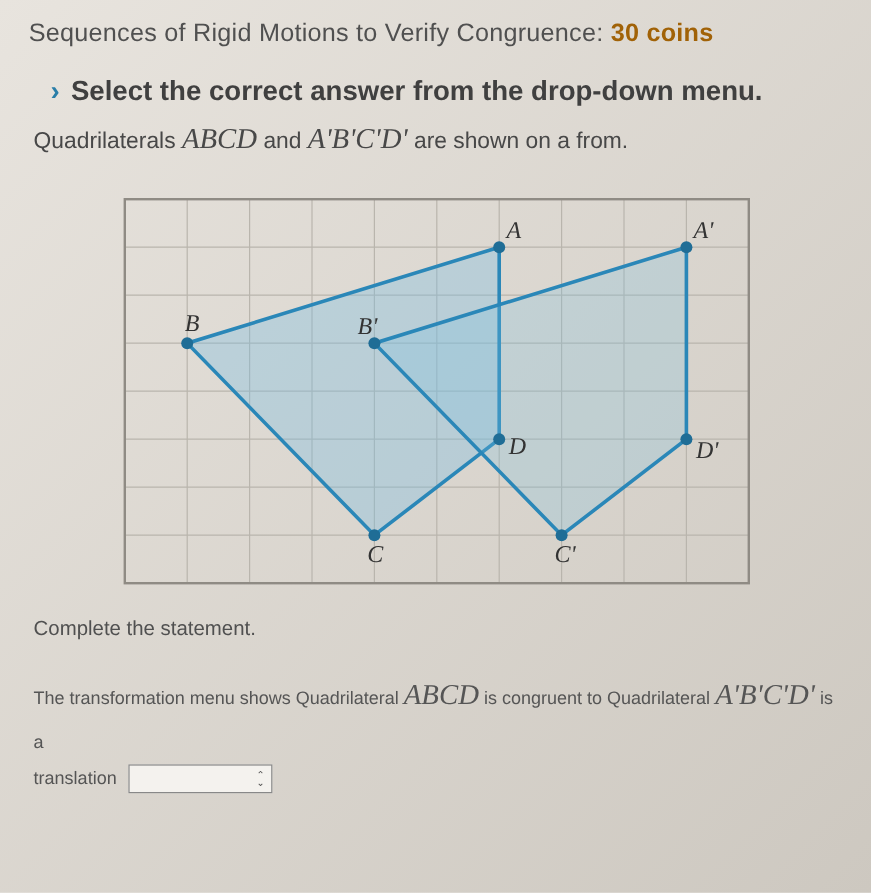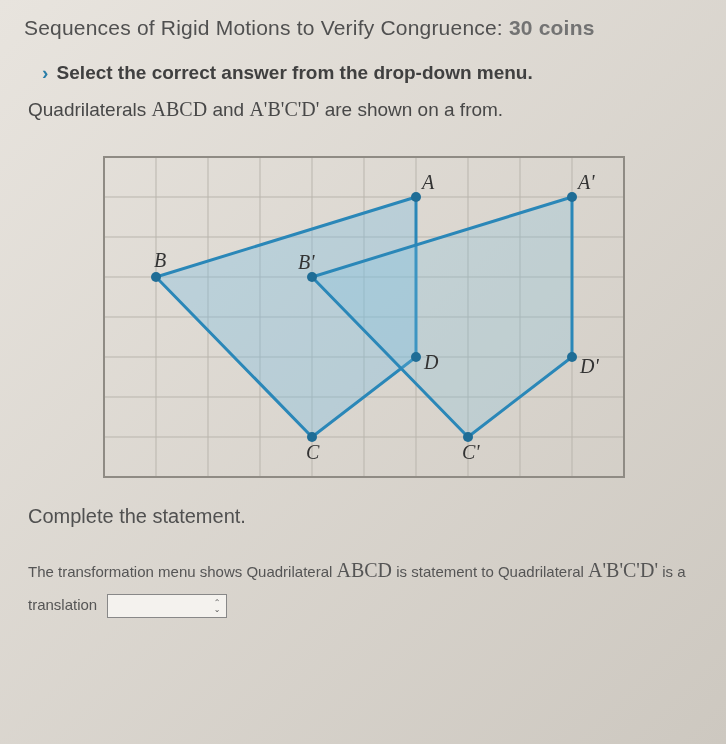--- a/index.html
+++ b/index.html
@@ -11,51 +11,51 @@
       padding: 16px 24px;
       color: #3a3a3a;
       overflow: hidden;
     }
     .title-line {
       font-size: 21px;
       color: #505050;
       margin-bottom: 22px;
       letter-spacing: 0.2px;
     }
-    .title-line .bold { font-weight: 700; color: #737373; }
+    .title-line .bold { font-weight: 700; color: #a16207; }
     .instruction {
-      font-size: 19px;
+      font-size: 23px;
       font-weight: 700;
       color: #404040;
       margin-bottom: 14px;
       margin-left: 18px;
     }
     .chevron {
       color: #2a7ea8;
       font-weight: 900;
       margin-right: 3px;
     }
     .body-text {
       font-size: 19px;
       color: #484848;
       margin-bottom: 16px;
       margin-left: 4px;
     }
-    .mathit { font-family: "Times New Roman", serif; font-size: 20px; text-align: center; }
+    .mathit { font-family: "Times New Roman", serif; font-style: italic; font-size: 24px; text-align: center; }
     .figure-wrap {
       width: 560px;
       margin: 0 auto 18px 60px;
     }
     svg.figure {
       width: 560px;
       height: 350px;
       display: block;
     }
     .complete {
-      font-size: 20px;
+      font-size: 17px;
       color: #505050;
       margin: 10px 0 22px 4px;
     }
     .statement {
       font-size: 15px;
       color: #555;
       margin-left: 4px;
       line-height: 2;
     }
     .dropdown {
@@ -147,16 +147,16 @@
       <text x="214" y="132">B'</text>
       <text x="378" y="322">C'</text>
       <text x="496" y="236">D'</text>
     </g>
   </svg>
 </div>
 
 <div class="complete">Complete the statement.</div>
 
 <div class="statement">
-  <span>The transformation menu shows Quadrilateral </span><span class="mathit">ABCD</span><span> is statement to Quadrilateral </span><span class="mathit">A'B'C'D'</span><span> is a</span><br>
+  <span>The transformation menu shows Quadrilateral </span><span class="mathit">ABCD</span><span> is congruent to Quadrilateral </span><span class="mathit">A'B'C'D'</span><span> is a</span><br>
   <span>translation</span>
   <span class="dropdown"></span>
 </div>
 
 </body></html>

